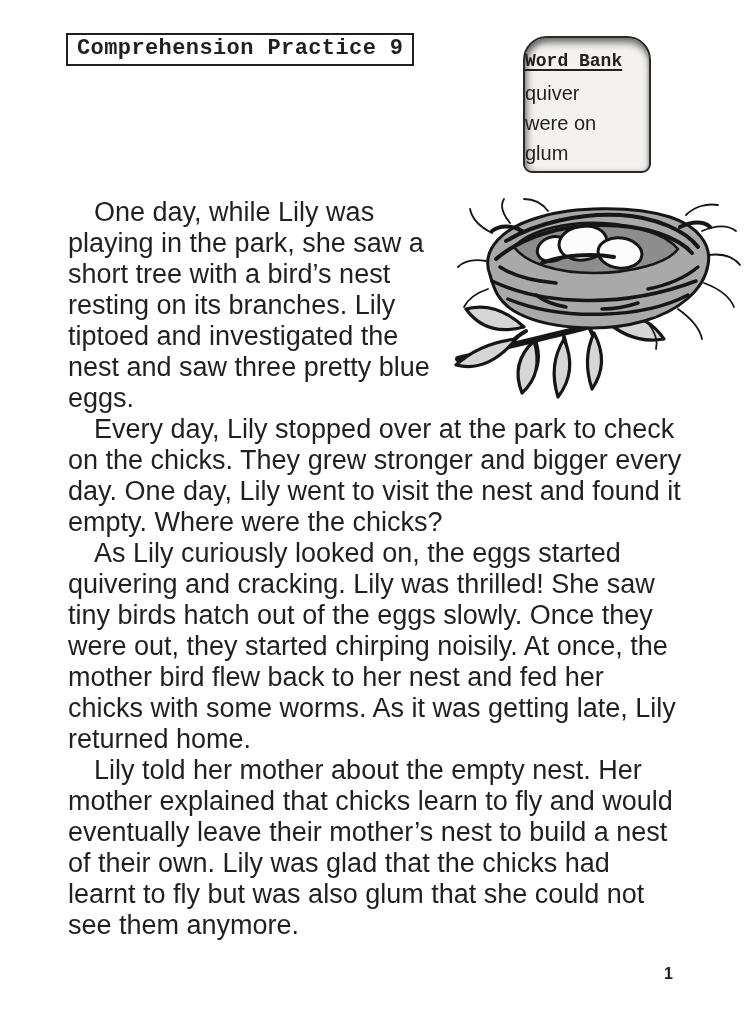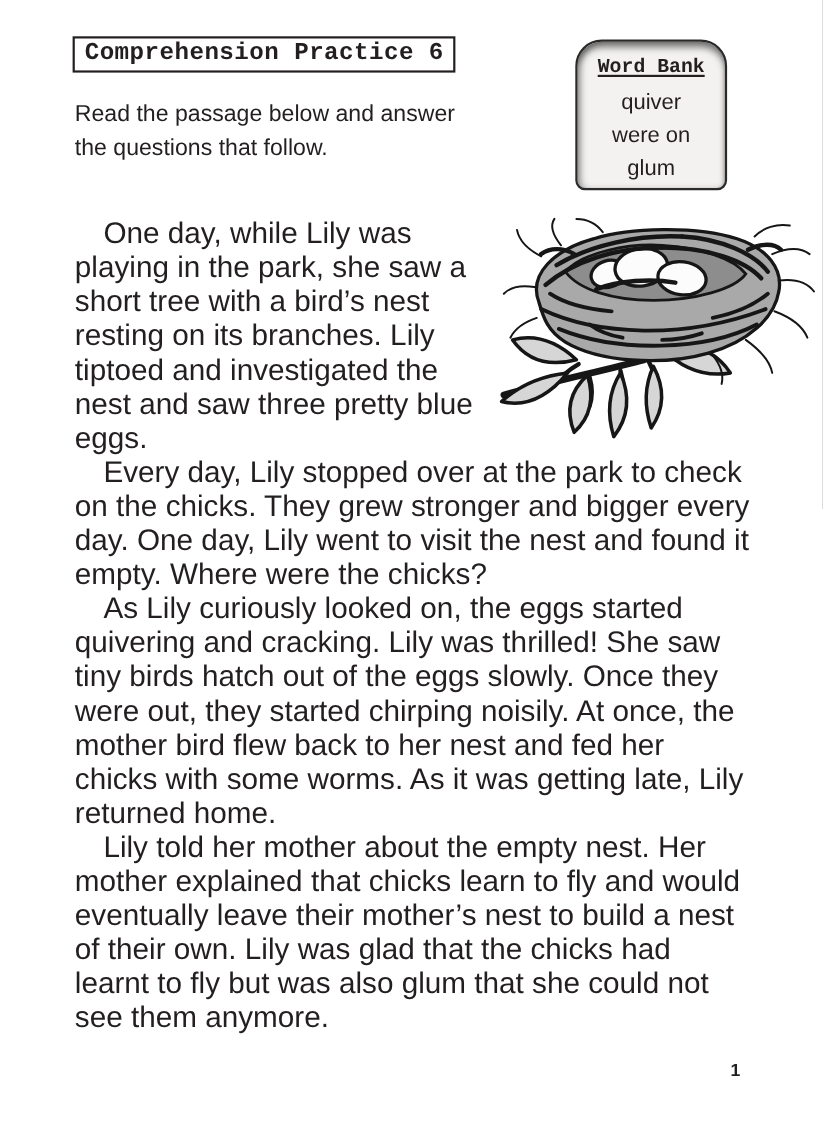--- a/index.html
+++ b/index.html
@@ -22,30 +22,30 @@
     white-space:nowrap;
     background:#ffffff;
   }
   .instructions{
     position:absolute;left:68px;top:88px;
     width:372px;
     font-size:21px;line-height:31px;
   }
   .wordbank{
     position:absolute;left:523px;top:36px;
-    width:138px;height:137px;
+    width:128px;height:137px;
     box-sizing:border-box;
     background:#f3f2f0;
     border:2px solid #2a2a2a;
     border-radius:24px 24px 9px 9px;
     box-shadow:
       inset 0 6px 7px -1px rgba(0,0,0,.50),
       inset 5px 0 7px -2px rgba(0,0,0,.30),
       inset -2px 0 3px -1px rgba(0,0,0,.15);
-    text-align:center;
+    text-align:left;
     padding-top:13px;
   }
   .wb-title{
     font-family:"Liberation Mono","DejaVu Sans Mono",monospace;
     font-weight:700;
     font-size:18px;
     text-decoration:underline;
     text-decoration-thickness:2px;
     text-underline-offset:3px;
     margin-bottom:7px;
@@ -70,31 +70,30 @@
     position:absolute;left:664px;top:965px;
     font-size:16px;font-weight:700;
   }
 </style>
 </head>
 <body>
 
 <div class="sheet">
 
   <div class="title-box">
-    <span>Comprehension Practice 6</span>
+    <span>Comprehension Practice 9</span>
   </div>
 
   <div class="wordbank">
     <div class="wb-title">Word Bank</div>
     <div class="wb-word">quiver</div>
     <div class="wb-word">were on</div>
     <div class="wb-word">glum</div>
   </div>
 
-  <div class="instructions">Read the passage below and answer the questions that follow.</div>
 
   <div class="passage">
 
     <svg class="nest-art" viewBox="0 0 290 206" xmlns="http://www.w3.org/2000/svg">
 
       <path d="M6,162 C50,150 96,140 134,130 C160,122 182,114 202,105" fill="none" stroke="#161616" stroke-width="6" stroke-linecap="round"></path>
       <path d="M52,154 Q60,142 74,134" fill="none" stroke="#161616" stroke-width="4" stroke-linecap="round"></path>
       <path d="M84,146 Q88,160 84,172" fill="none" stroke="#161616" stroke-width="4" stroke-linecap="round"></path>
       <path d="M112,140 Q116,154 114,166" fill="none" stroke="#161616" stroke-width="4" stroke-linecap="round"></path>
       <path d="M138,132 Q144,144 146,156" fill="none" stroke="#161616" stroke-width="4" stroke-linecap="round"></path>

